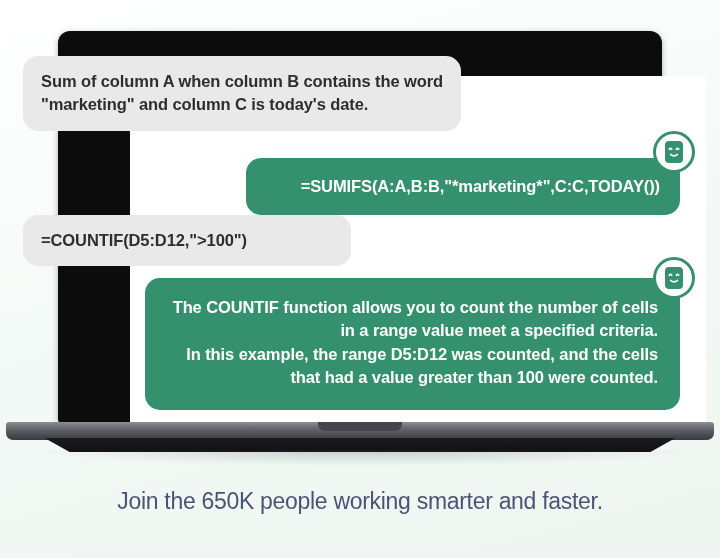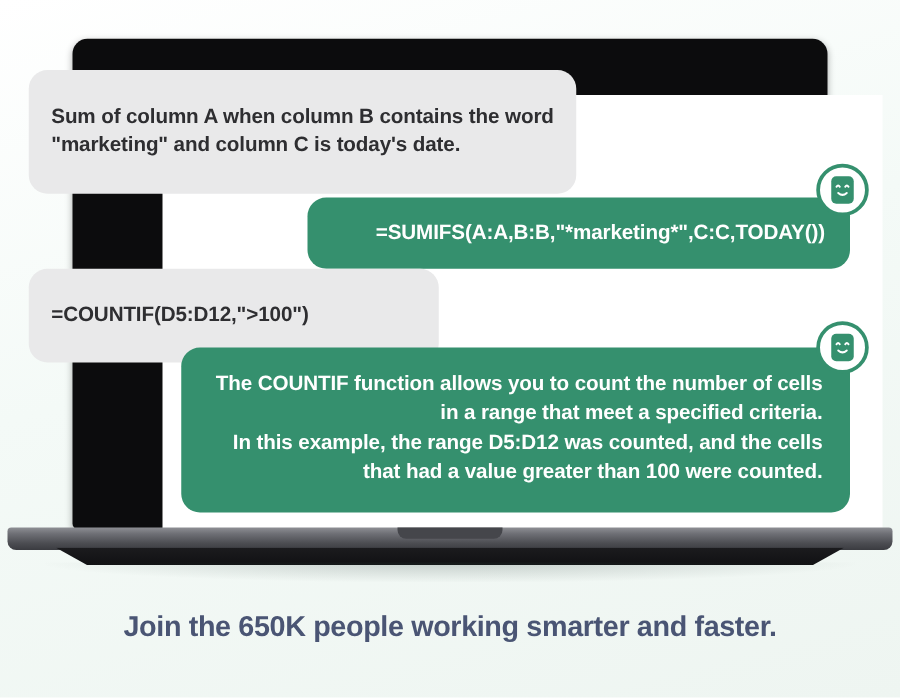--- a/index.html
+++ b/index.html
@@ -76,21 +76,21 @@
   #chat-thread {
     position:absolute;
     left:0; top:0; width:720px; height:470px;
     pointer-events:none;
   }
   #chat-thread > * { pointer-events:auto; }
 
   .bubble {
     position:absolute;
     border-radius:15px;
-    padding:26px 18px;
+    padding:14px 18px;
     line-height:1.42;
     font-size:16.5px;
   }
   .bubble-user {
     background:#e9e9ea;
     color:#2e2e31;
     font-weight:600;
     letter-spacing:-.1px;
   }
   .bubble-bot {
@@ -117,21 +117,21 @@
     display:flex; align-items:center; justify-content:center;
   }
   #bot-avatar-1 { left:653px; top:131px; }
   #bot-avatar-2 { left:653px; top:257px; }
 
   
   #tagline {
     position:absolute; left:0; right:0; top:488px;
     text-align:center;
     font-size:23px;
-    font-weight:bold;
+    font-weight:normal;
     color:#4a5574;
     letter-spacing:-.3px;
   }
 </style>
 </head>
 <body>
 
 <div id="laptop-mockup">
 
   <div id="laptop-lid">
@@ -158,21 +158,21 @@
       <rect x="1" y="1" width="18" height="22" rx="4" ry="4" fill="#35906e"></rect>
       <path d="M5.2 9.4 q1.3 -2.0 2.6 0" stroke="#ffffff" stroke-width="1.6" fill="none" stroke-linecap="round"></path>
       <path d="M12.2 9.4 q1.3 -2.0 2.6 0" stroke="#ffffff" stroke-width="1.6" fill="none" stroke-linecap="round"></path>
       <path d="M6.6 14.4 q3.4 3.0 6.8 0" stroke="#ffffff" stroke-width="1.6" fill="none" stroke-linecap="round"></path>
     </svg>
   </div>
 
   <div class="bubble bubble-user" id="bubble-prompt-countif">=COUNTIF(D5:D12,"&gt;100")</div>
 
   <div class="bubble bubble-bot" id="bubble-answer-countif">
-    <p>The COUNTIF function allows you to count the number of cells in a range that meet a specified criteria.</p>
+    <p>The COUNTIF function allows you to count the number of cells in a range value meet a specified criteria.</p>
     <p>In this example, the range D5:D12 was counted, and the cells that had a value greater than 100 were counted.</p>
   </div>
 
   <div class="bot-avatar" id="bot-avatar-2">
     <svg width="20" height="24" viewBox="0 0 20 24">
       <rect x="1" y="1" width="18" height="22" rx="4" ry="4" fill="#35906e"></rect>
       <path d="M5.2 9.4 q1.3 -2.0 2.6 0" stroke="#ffffff" stroke-width="1.6" fill="none" stroke-linecap="round"></path>
       <path d="M12.2 9.4 q1.3 -2.0 2.6 0" stroke="#ffffff" stroke-width="1.6" fill="none" stroke-linecap="round"></path>
       <path d="M6.6 14.4 q3.4 3.0 6.8 0" stroke="#ffffff" stroke-width="1.6" fill="none" stroke-linecap="round"></path>
     </svg>

